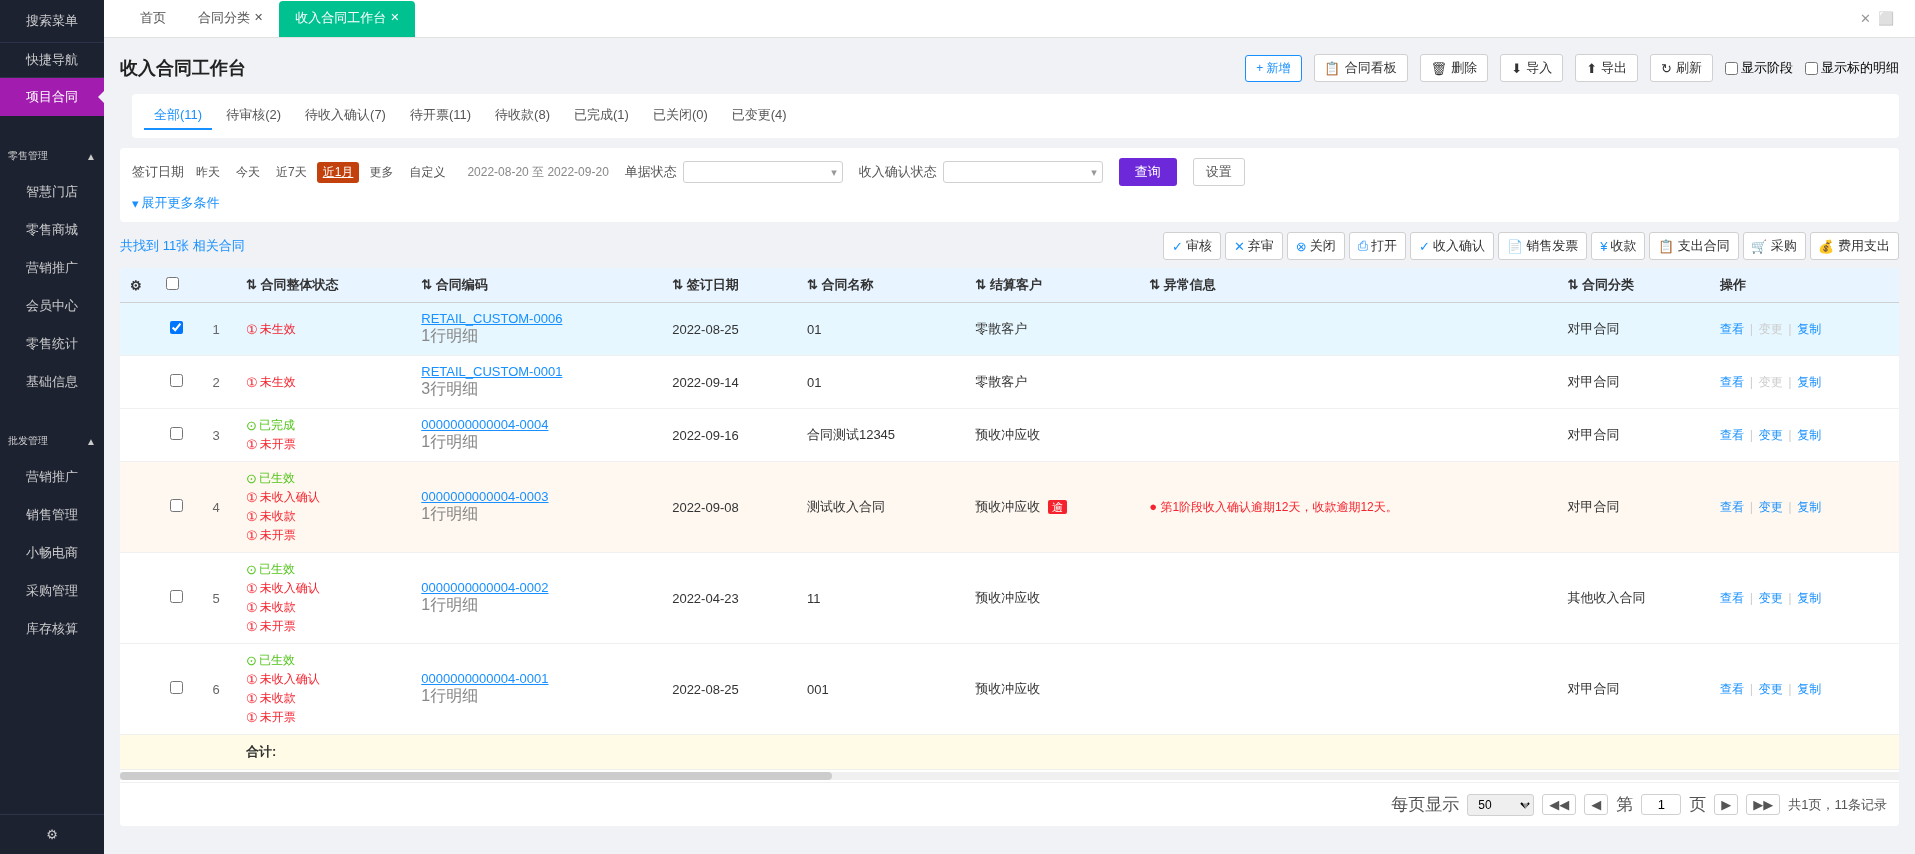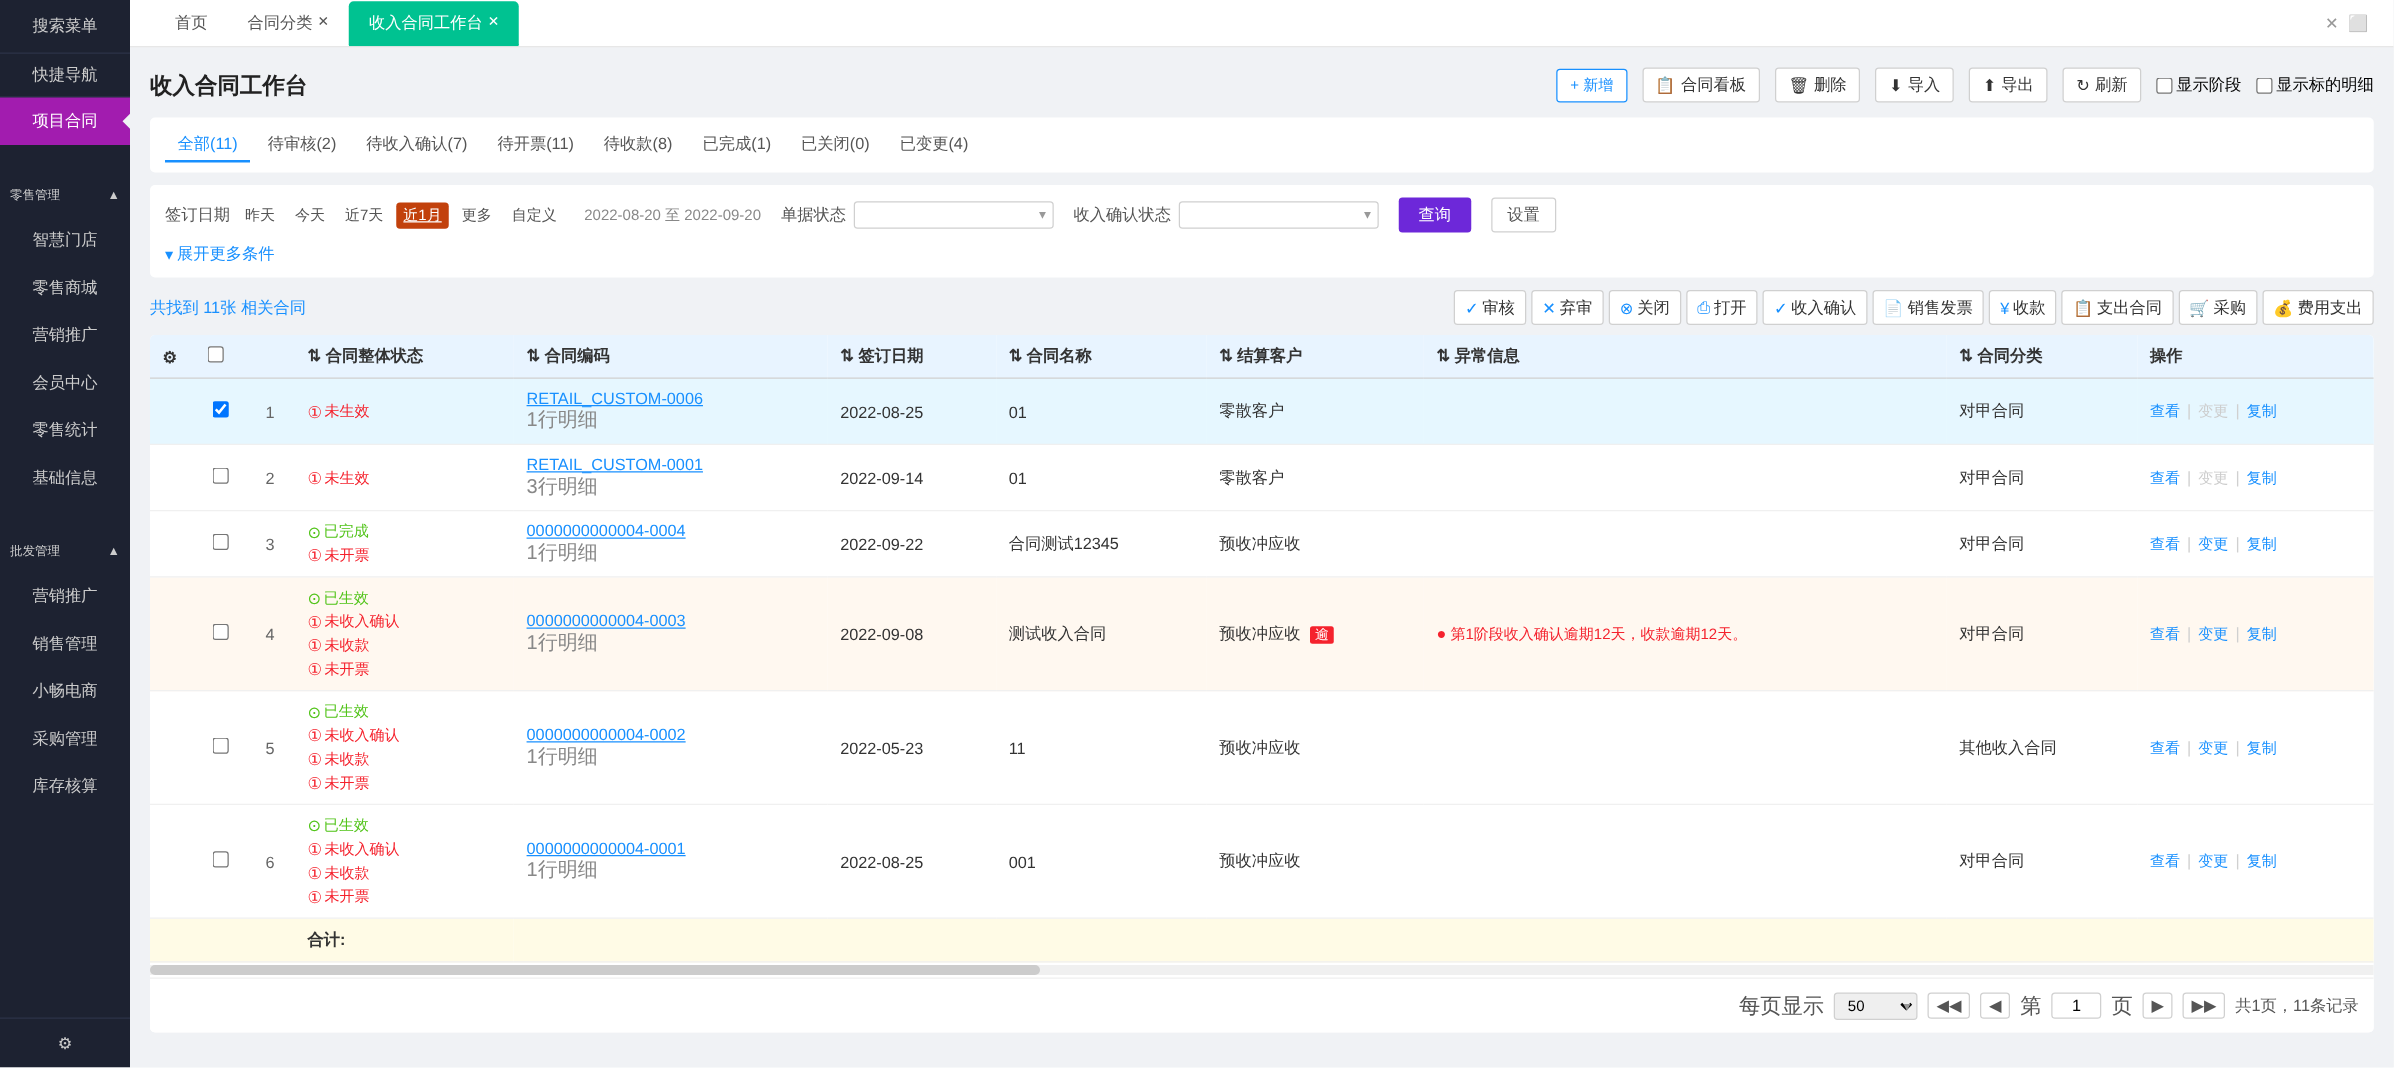--- a/index.html
+++ b/index.html
@@ -166,20 +166,21 @@
     }
 
     
     .filter-tabs {
       display: flex;
       gap: 4px;
       margin-bottom: 10px;
       background: #fff;
       padding: 8px 12px;
       border-radius: 4px;
+      margin-left: 12px;
     }
     .filter-tab {
       padding: 4px 10px;
       cursor: pointer;
       color: #555;
       font-size: 13px;
       border-bottom: 2px solid transparent;
     }
     .filter-tab.active {
       color: #1890ff;
@@ -752,21 +753,21 @@
                 </span>
                 <span class="status-tag status-invalid">
                   <span>①</span> 未开票
                 </span>
               </div>
             </td>
             <td>
               <div class="link-text">0000000000004-0004</div>
               <div class="sub-text">1行明细</div>
             </td>
-            <td>2022-09-22</td>
+            <td>2022-09-16</td>
             <td>合同测试12345</td>
             <td>预收冲应收</td>
             <td></td>
             <td>对甲合同</td>
             <td>
               <span class="action-link">查看</span>
               <span class="action-sep">|</span>
               <span class="action-link">变更</span>
               <span class="action-sep">|</span>
               <span class="action-link">复制</span>
@@ -840,21 +841,21 @@
                 </span>
                 <span class="status-tag status-invalid">
                   <span>①</span> 未开票
                 </span>
               </div>
             </td>
             <td>
               <div class="link-text">0000000000004-0002</div>
               <div class="sub-text">1行明细</div>
             </td>
-            <td>2022-05-23</td>
+            <td>2022-04-23</td>
             <td>11</td>
             <td>预收冲应收</td>
             <td></td>
             <td>其他收入合同</td>
             <td>
               <span class="action-link">查看</span>
               <span class="action-sep">|</span>
               <span class="action-link">变更</span>
               <span class="action-sep">|</span>
               <span class="action-link">复制</span>

